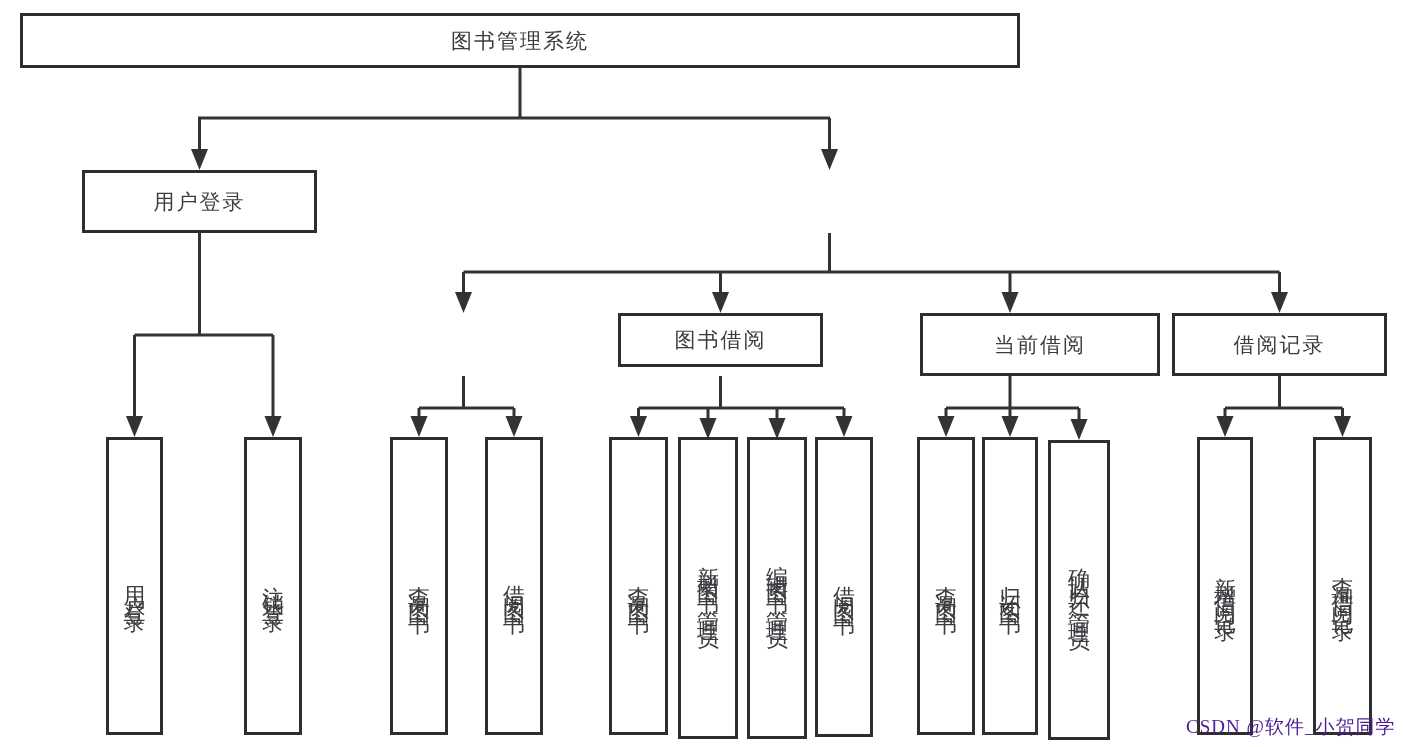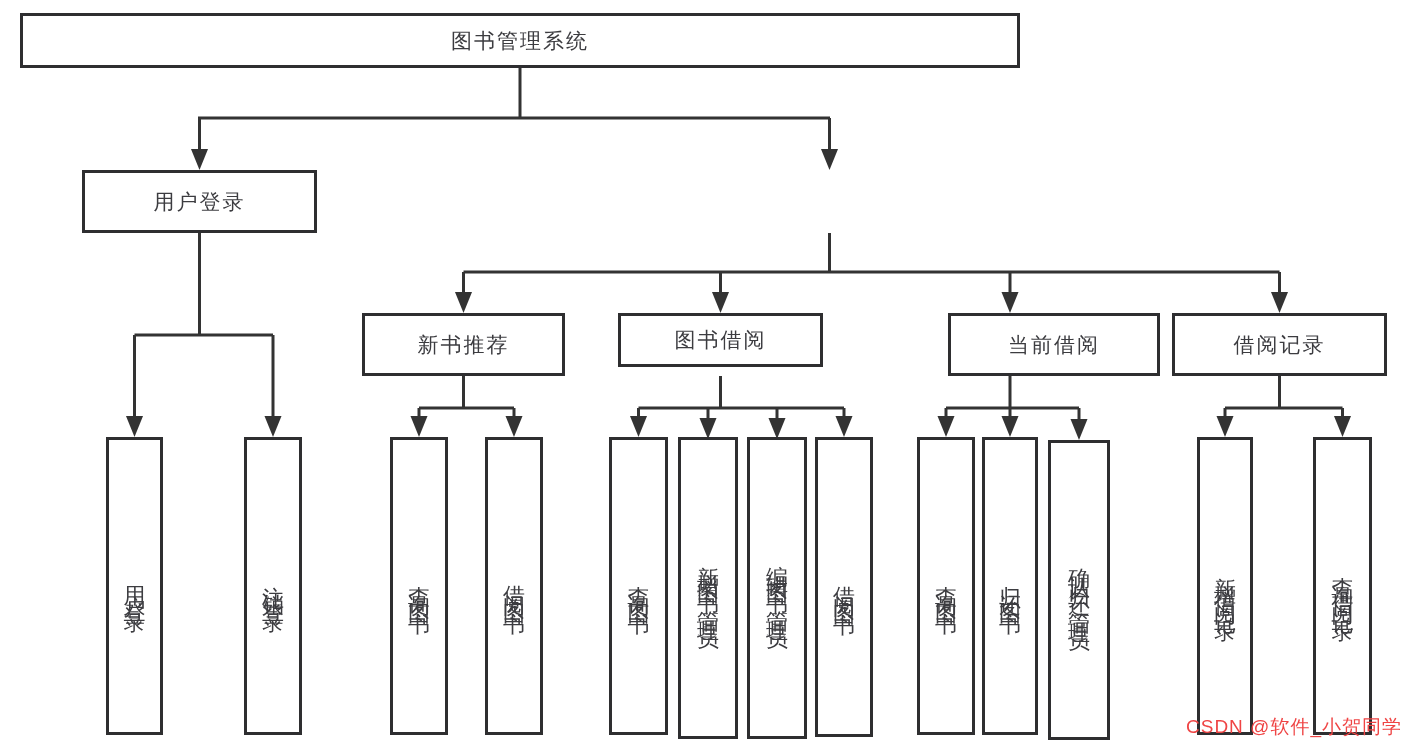--- a/index.html
+++ b/index.html
@@ -5,21 +5,21 @@
   html, body {
     margin: 0;
     padding: 0;
     background: #ffffff;
   }
   .canvas {
     position: relative;
     width: 1405px;
     height: 747px;
     background: #ffffff;
-    font-family: Liberation Sans, sans-serif;
+    font-family: Liberation Serif, serif;
     overflow: hidden;
   }
   #connectors {
     position: absolute;
     left: 0;
     top: 0;
     z-index: 0;
   }
   .node {
     position: absolute;
@@ -45,21 +45,21 @@
     line-height: 1;
     white-space: nowrap;
   }
   .watermark {
     position: absolute;
     left: 1186px;
     top: 714px;
     z-index: 2;
     font-size: 19px;
     letter-spacing: 1px;
-    color: #ef4444;
+    color: #4c1d95;
     white-space: nowrap;
   }
 </style>
 </head>
 <body>
 
 <div class="canvas">
 
   <svg id="connectors" width="1405" height="747" viewBox="0 0 1405 747">
       <line x1="520" y1="68" x2="520" y2="118" stroke="#333333" stroke-width="3"></line>
@@ -117,27 +117,24 @@
     </svg>
 
   <div class="node h-node" style="left:20px;top:13px;width:1000px;height:55px">
     <span>图书管理系统</span>
   </div>
 
   <div class="node h-node" style="left:82px;top:170px;width:235px;height:63px">
     <span>用户登录</span>
   </div>
 
-  <div class="node h-node" style="left:362px;top:313px;width:203px;height:63px">
-    <span>新书推荐</span>
-  </div>
   <div class="node h-node" style="left:618px;top:313px;width:205px;height:54px">
     <span>图书借阅</span>
   </div>
-  <div class="node h-node" style="left:948px;top:313px;width:212px;height:63px">
+  <div class="node h-node" style="left:920px;top:313px;width:240px;height:63px">
     <span>当前借阅</span>
   </div>
   <div class="node h-node" style="left:1172px;top:313px;width:215px;height:63px">
     <span>借阅记录</span>
   </div>
 
   <div class="node v-node" style="left:106px;top:437px;width:57px;height:298px">
     <span class="vt">用户登录</span>
   </div>
   <div class="node v-node" style="left:244px;top:437px;width:58px;height:298px">

